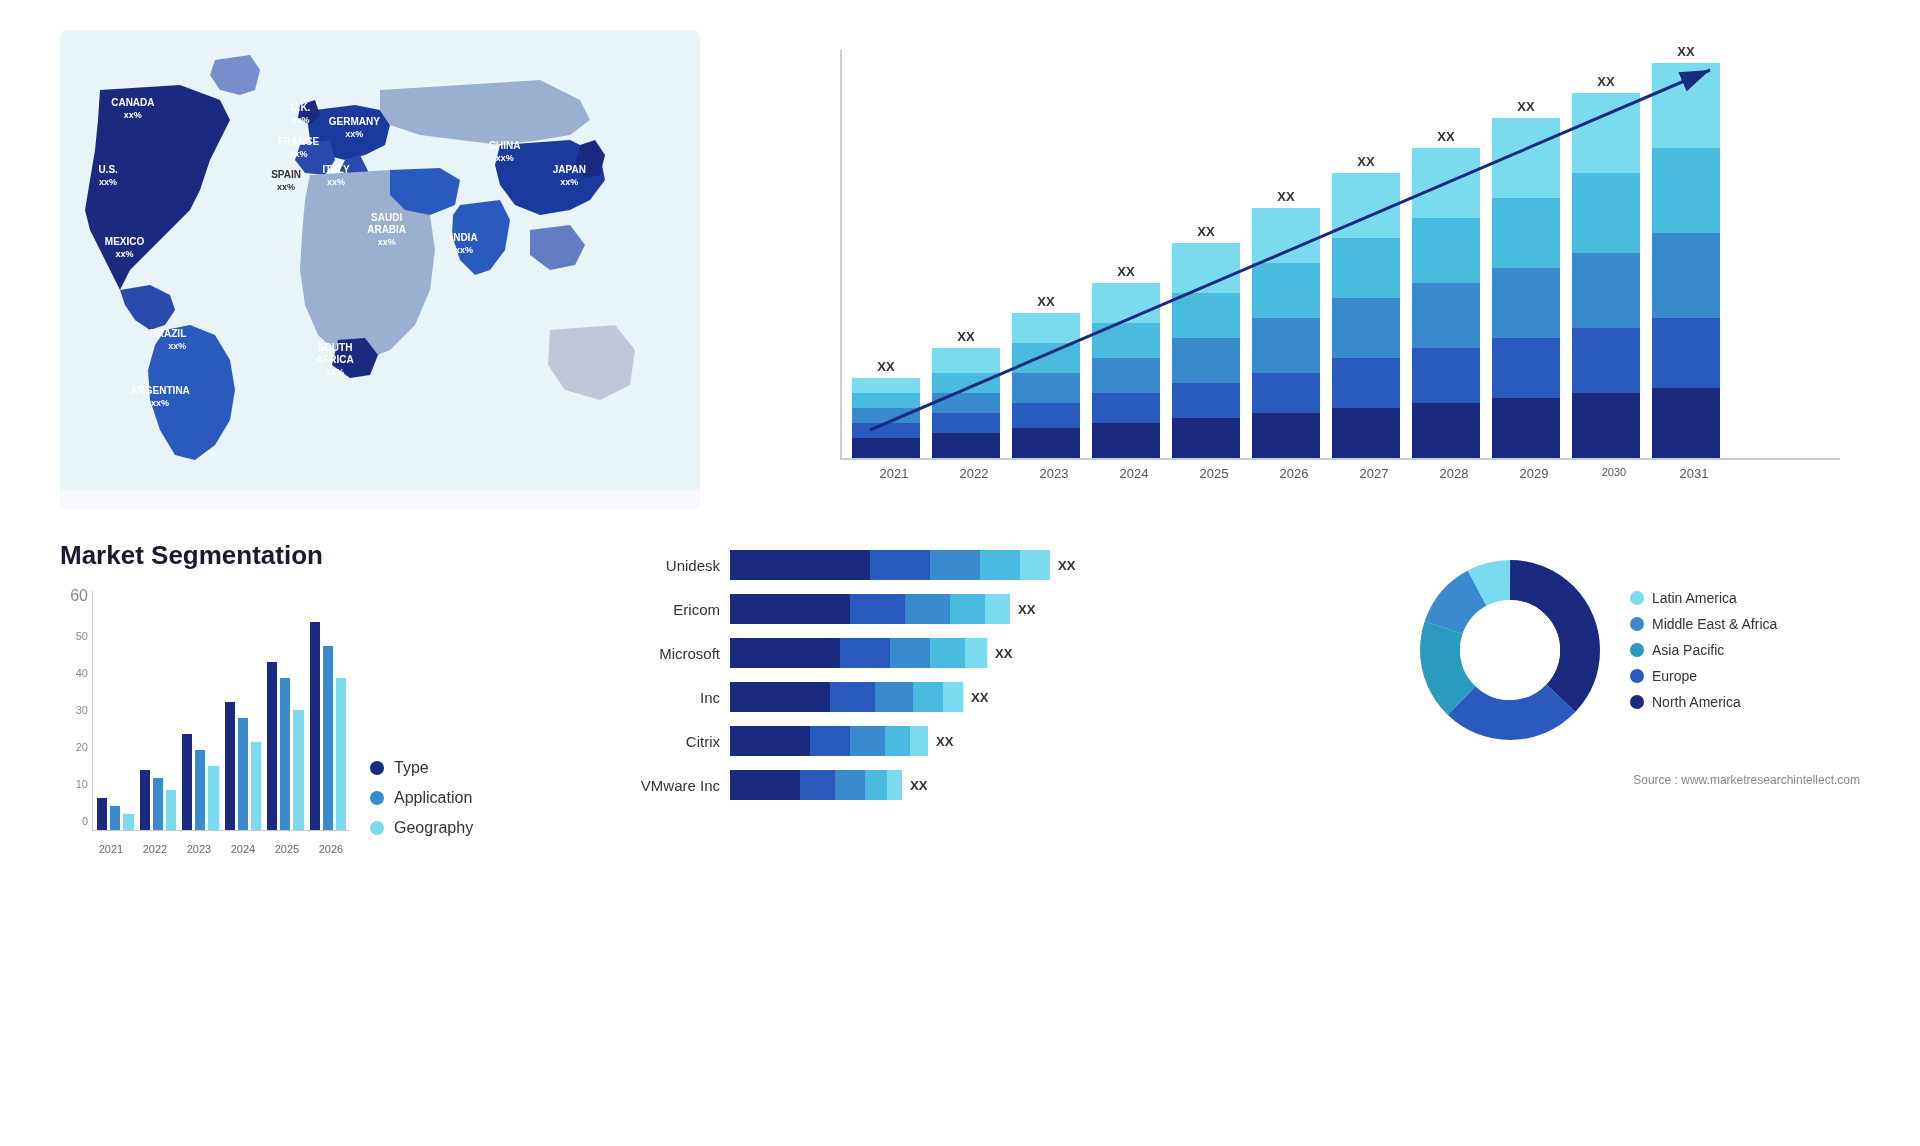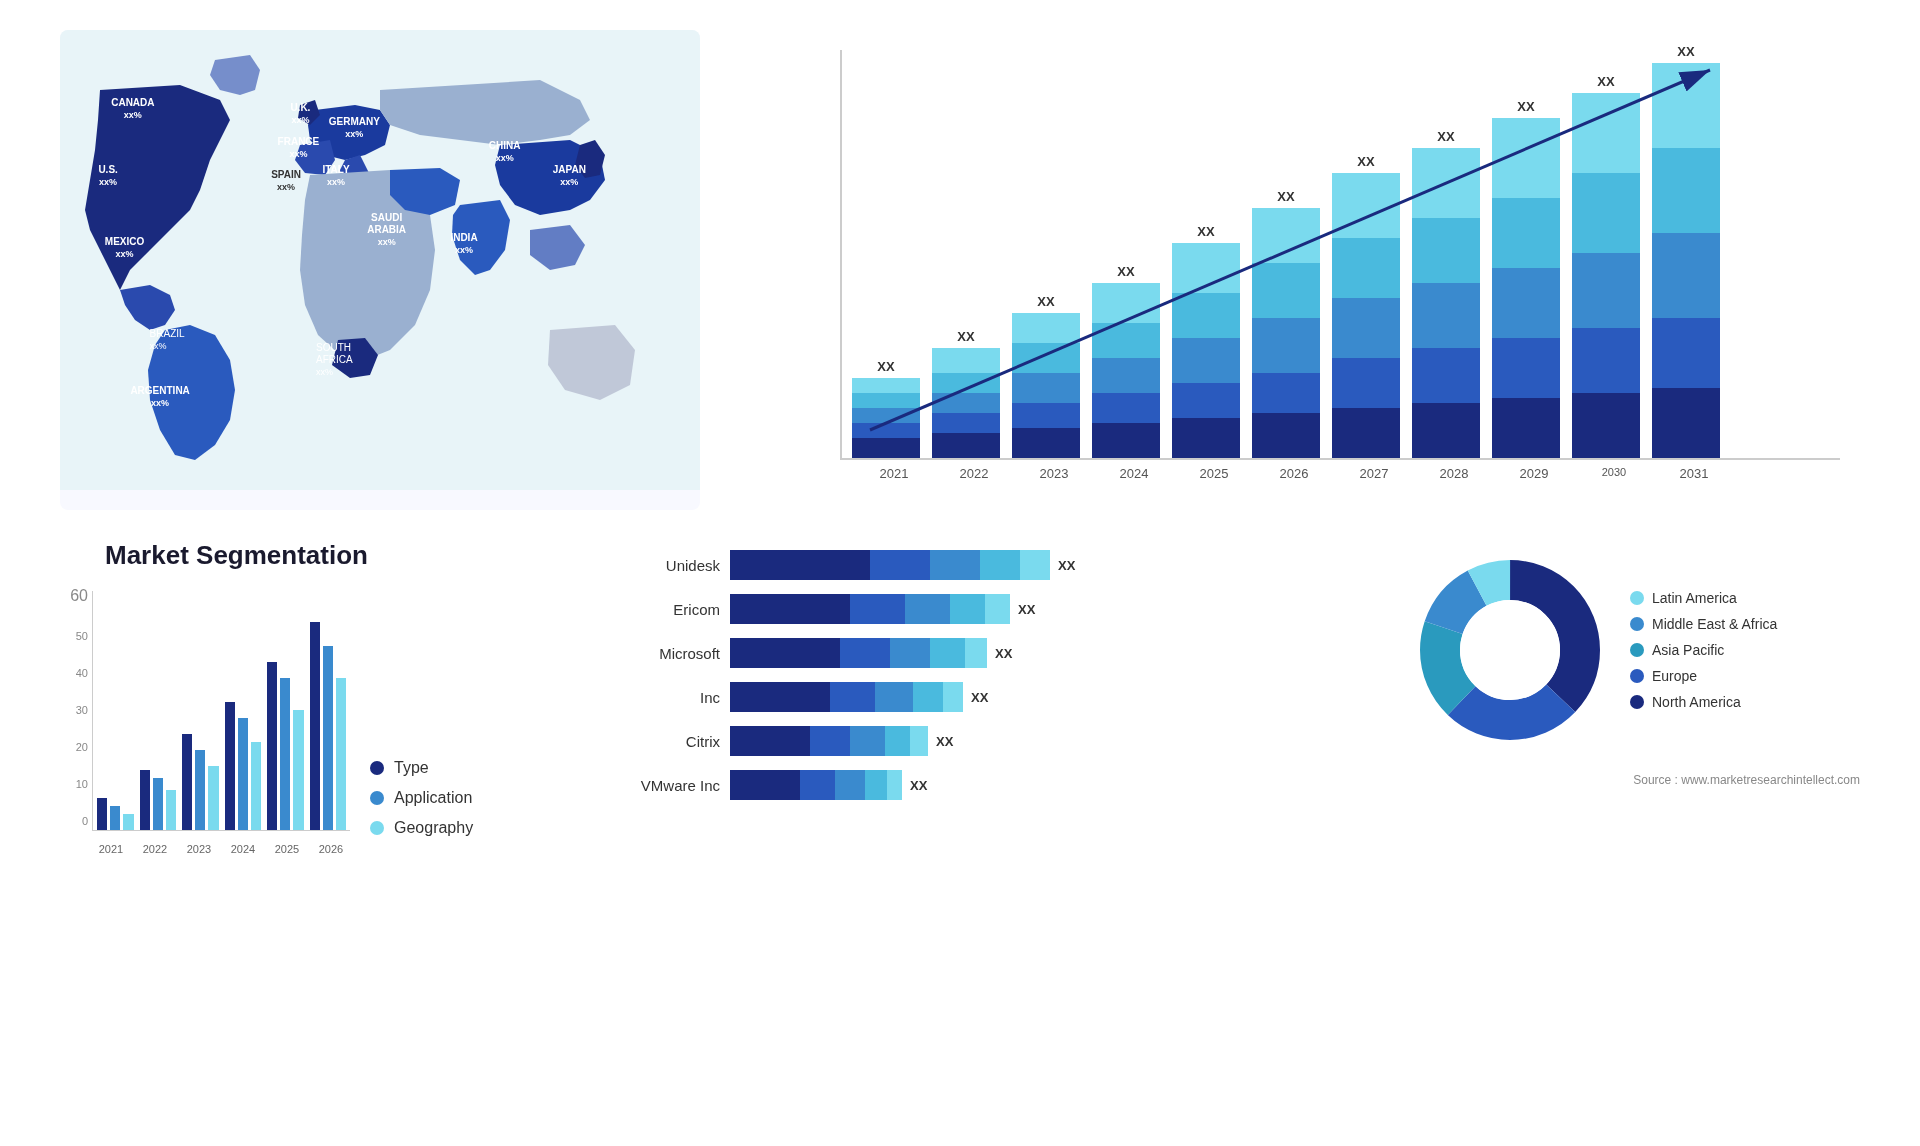--- a/index.html
+++ b/index.html
@@ -104,21 +104,20 @@
     .segmentation-section {
       width: 520px;
       flex-shrink: 0;
     }
 
     .section-title {
       font-size: 26px;
       font-weight: 700;
       color: #1a1a2e;
       margin-bottom: 16px;
-      margin-left: 45px;
     }
 
     .seg-content {
       display: flex;
       gap: 20px;
       align-items: flex-end;
     }
 
     .seg-legend {
       display: flex;
@@ -244,29 +243,29 @@
         <path d="M470,200 L510,195 L525,215 L515,235 L490,240 L470,225 Z" fill="#2a4aae" opacity="0.7"></path>
 
         <path d="M490,300 L555,295 L575,320 L570,355 L540,370 L505,360 L488,335 Z" fill="#c0c8d8"></path>
       </svg>
 
       
       <div style="position:absolute;top:0;left:0;width:100%;height:100%;pointer-events:none;">
         <div style="position:absolute;top:14%;left:8%;font-size:10px;font-weight:700;color:#fff;text-align:center;line-height:1.2;">CANADA<br><span style="font-size:9px;">xx%</span></div>
         <div style="position:absolute;top:28%;left:6%;font-size:10px;font-weight:700;color:#fff;text-align:center;line-height:1.2;">U.S.<br><span style="font-size:9px;">xx%</span></div>
         <div style="position:absolute;top:43%;left:7%;font-size:10px;font-weight:700;color:#fff;text-align:center;line-height:1.2;">MEXICO<br><span style="font-size:9px;">xx%</span></div>
-        <div style="position:absolute;top:62%;left:14%;font-size:10px;font-weight:400;color:#fff;text-align:left;line-height:1.2;">BRAZIL<br><span style="font-size:9px;">xx%</span></div>
+        <div style="position:absolute;top:62%;left:14%;font-size:10px;font-weight:700;color:#fff;text-align:right;line-height:1.2;">BRAZIL<br><span style="font-size:9px;">xx%</span></div>
         <div style="position:absolute;top:74%;left:11%;font-size:10px;font-weight:700;color:#fff;text-align:center;line-height:1.2;">ARGENTINA<br><span style="font-size:9px;">xx%</span></div>
         <div style="position:absolute;top:15%;left:36%;font-size:10px;font-weight:700;color:#fff;text-align:center;line-height:1.2;">U.K.<br><span style="font-size:9px;">xx%</span></div>
         <div style="position:absolute;top:22%;left:34%;font-size:10px;font-weight:700;color:#fff;text-align:center;line-height:1.2;">FRANCE<br><span style="font-size:9px;">xx%</span></div>
         <div style="position:absolute;top:29%;left:33%;font-size:10px;font-weight:700;color:#333;text-align:center;line-height:1.2;">SPAIN<br><span style="font-size:9px;">xx%</span></div>
         <div style="position:absolute;top:18%;left:42%;font-size:10px;font-weight:700;color:#fff;text-align:center;line-height:1.2;">GERMANY<br><span style="font-size:9px;">xx%</span></div>
         <div style="position:absolute;top:28%;left:41%;font-size:10px;font-weight:700;color:#fff;text-align:center;line-height:1.2;">ITALY<br><span style="font-size:9px;">xx%</span></div>
         <div style="position:absolute;top:38%;left:48%;font-size:10px;font-weight:700;color:#fff;text-align:center;line-height:1.2;">SAUDI<br>ARABIA<br><span style="font-size:9px;">xx%</span></div>
-        <div style="position:absolute;top:65%;left:40%;font-size:10px;font-weight:400;color:#fff;line-height:1.2;">SOUTH<br>AFRICA<br><span style="font-size:9px;">xx%</span></div>
+        <div style="position:absolute;top:65%;left:40%;font-size:10px;font-weight:700;color:#fff;text-align:center;line-height:1.2;">SOUTH<br>AFRICA<br><span style="font-size:9px;">xx%</span></div>
         <div style="position:absolute;top:23%;left:67%;font-size:10px;font-weight:700;color:#fff;text-align:center;line-height:1.2;">CHINA<br><span style="font-size:9px;">xx%</span></div>
         <div style="position:absolute;top:42%;left:61%;font-size:10px;font-weight:700;color:#fff;text-align:center;line-height:1.2;">INDIA<br><span style="font-size:9px;">xx%</span></div>
         <div style="position:absolute;top:28%;left:77%;font-size:10px;font-weight:700;color:#fff;text-align:center;line-height:1.2;">JAPAN<br><span style="font-size:9px;">xx%</span></div>
       </div>
     </div>
 
     <div class="chart-section">
       <div class="chart-area">
         <div style="position:relative;">
 

